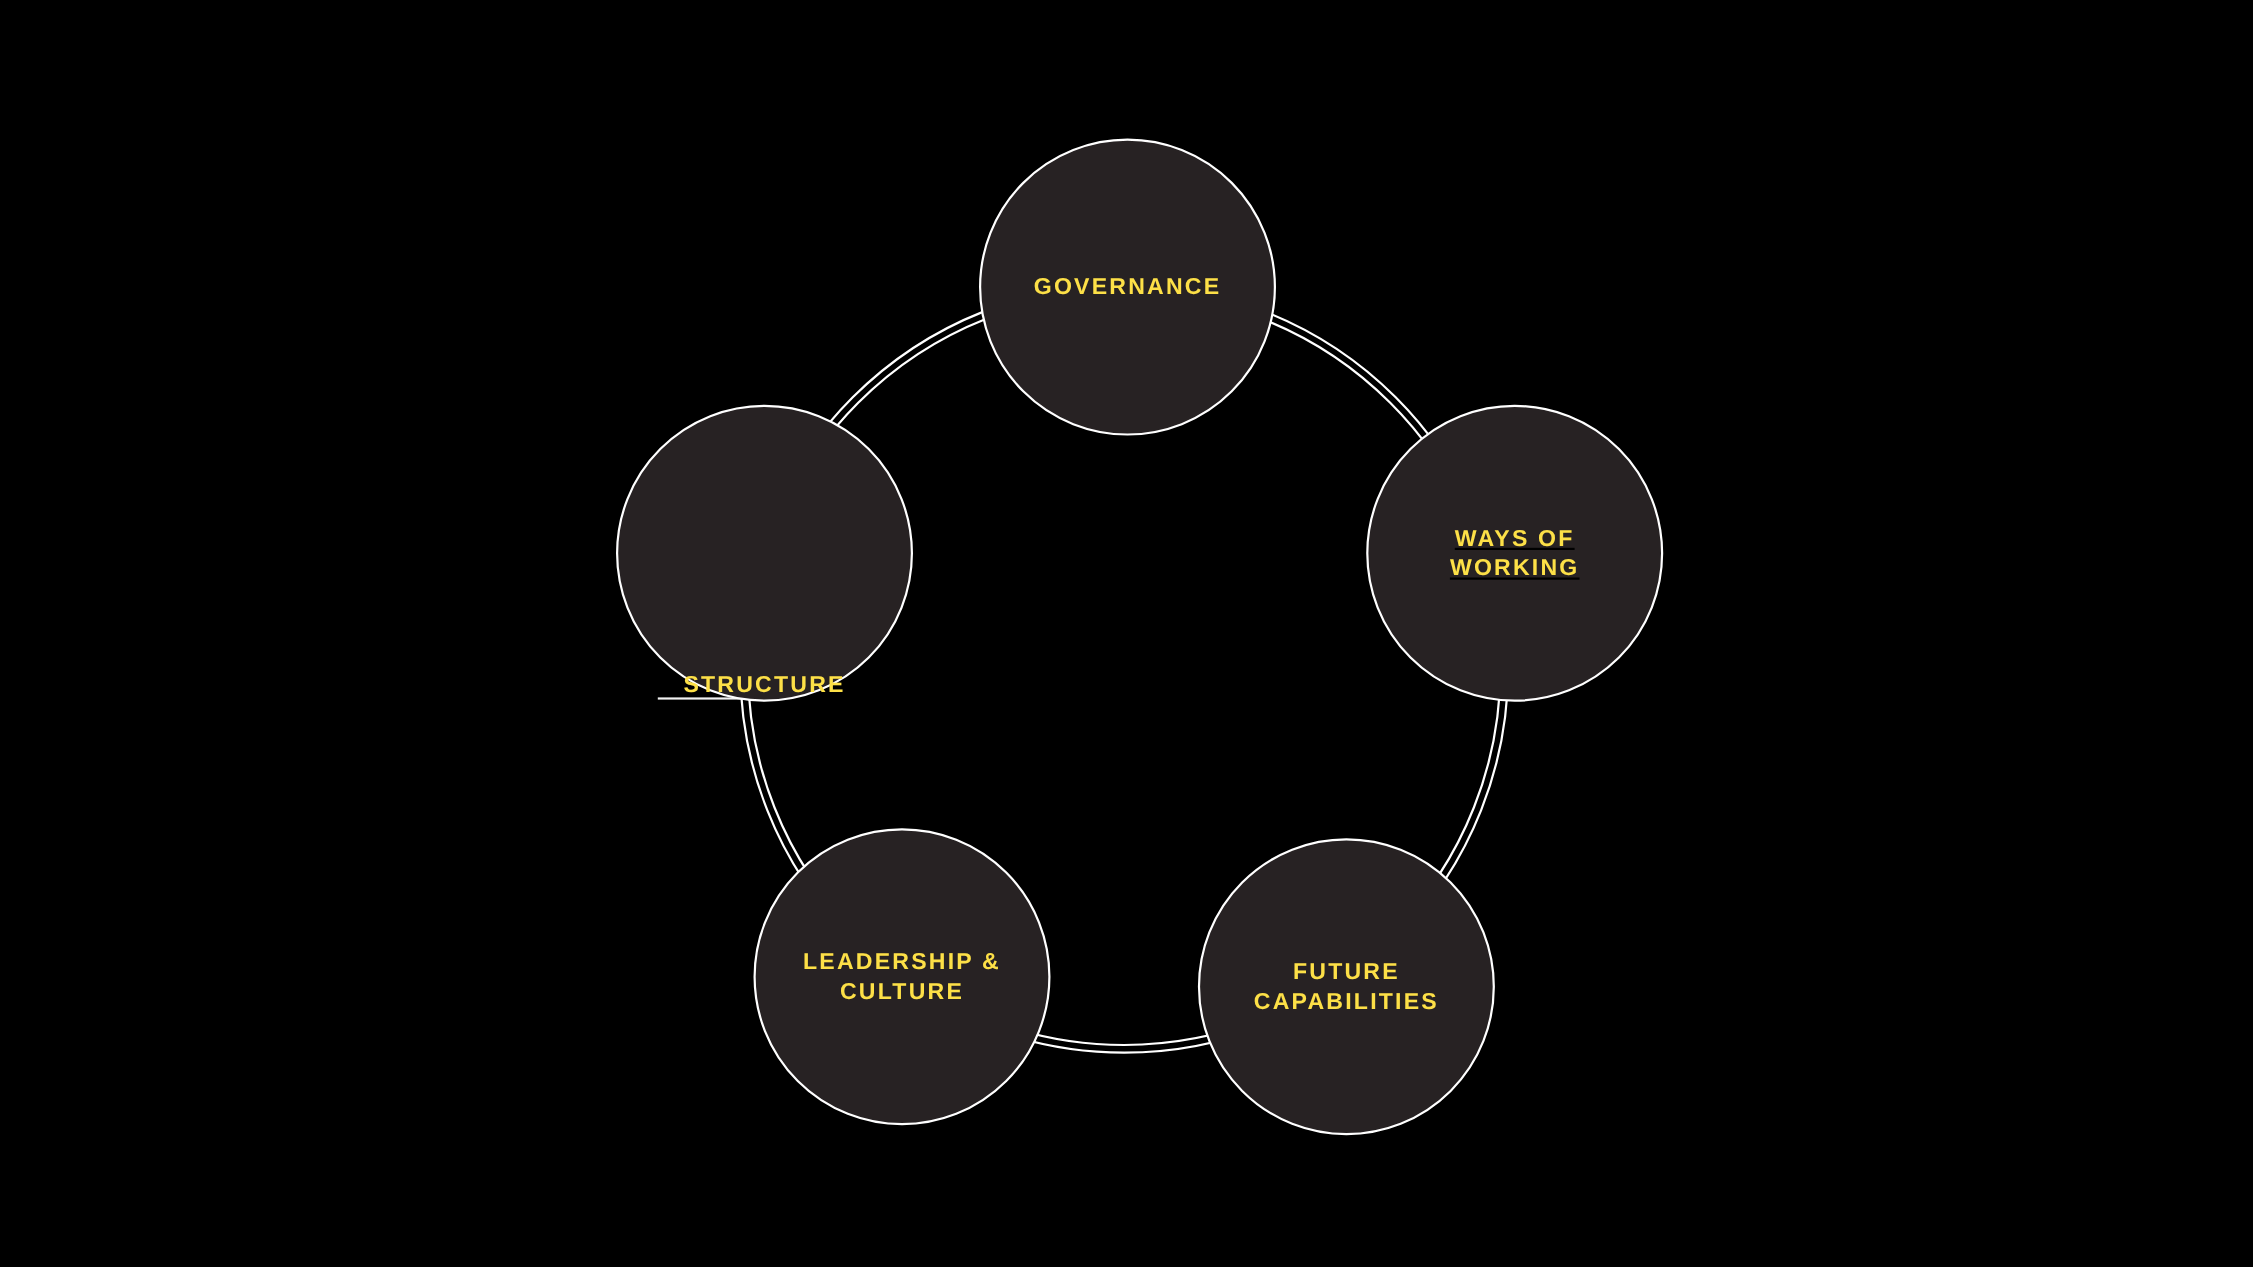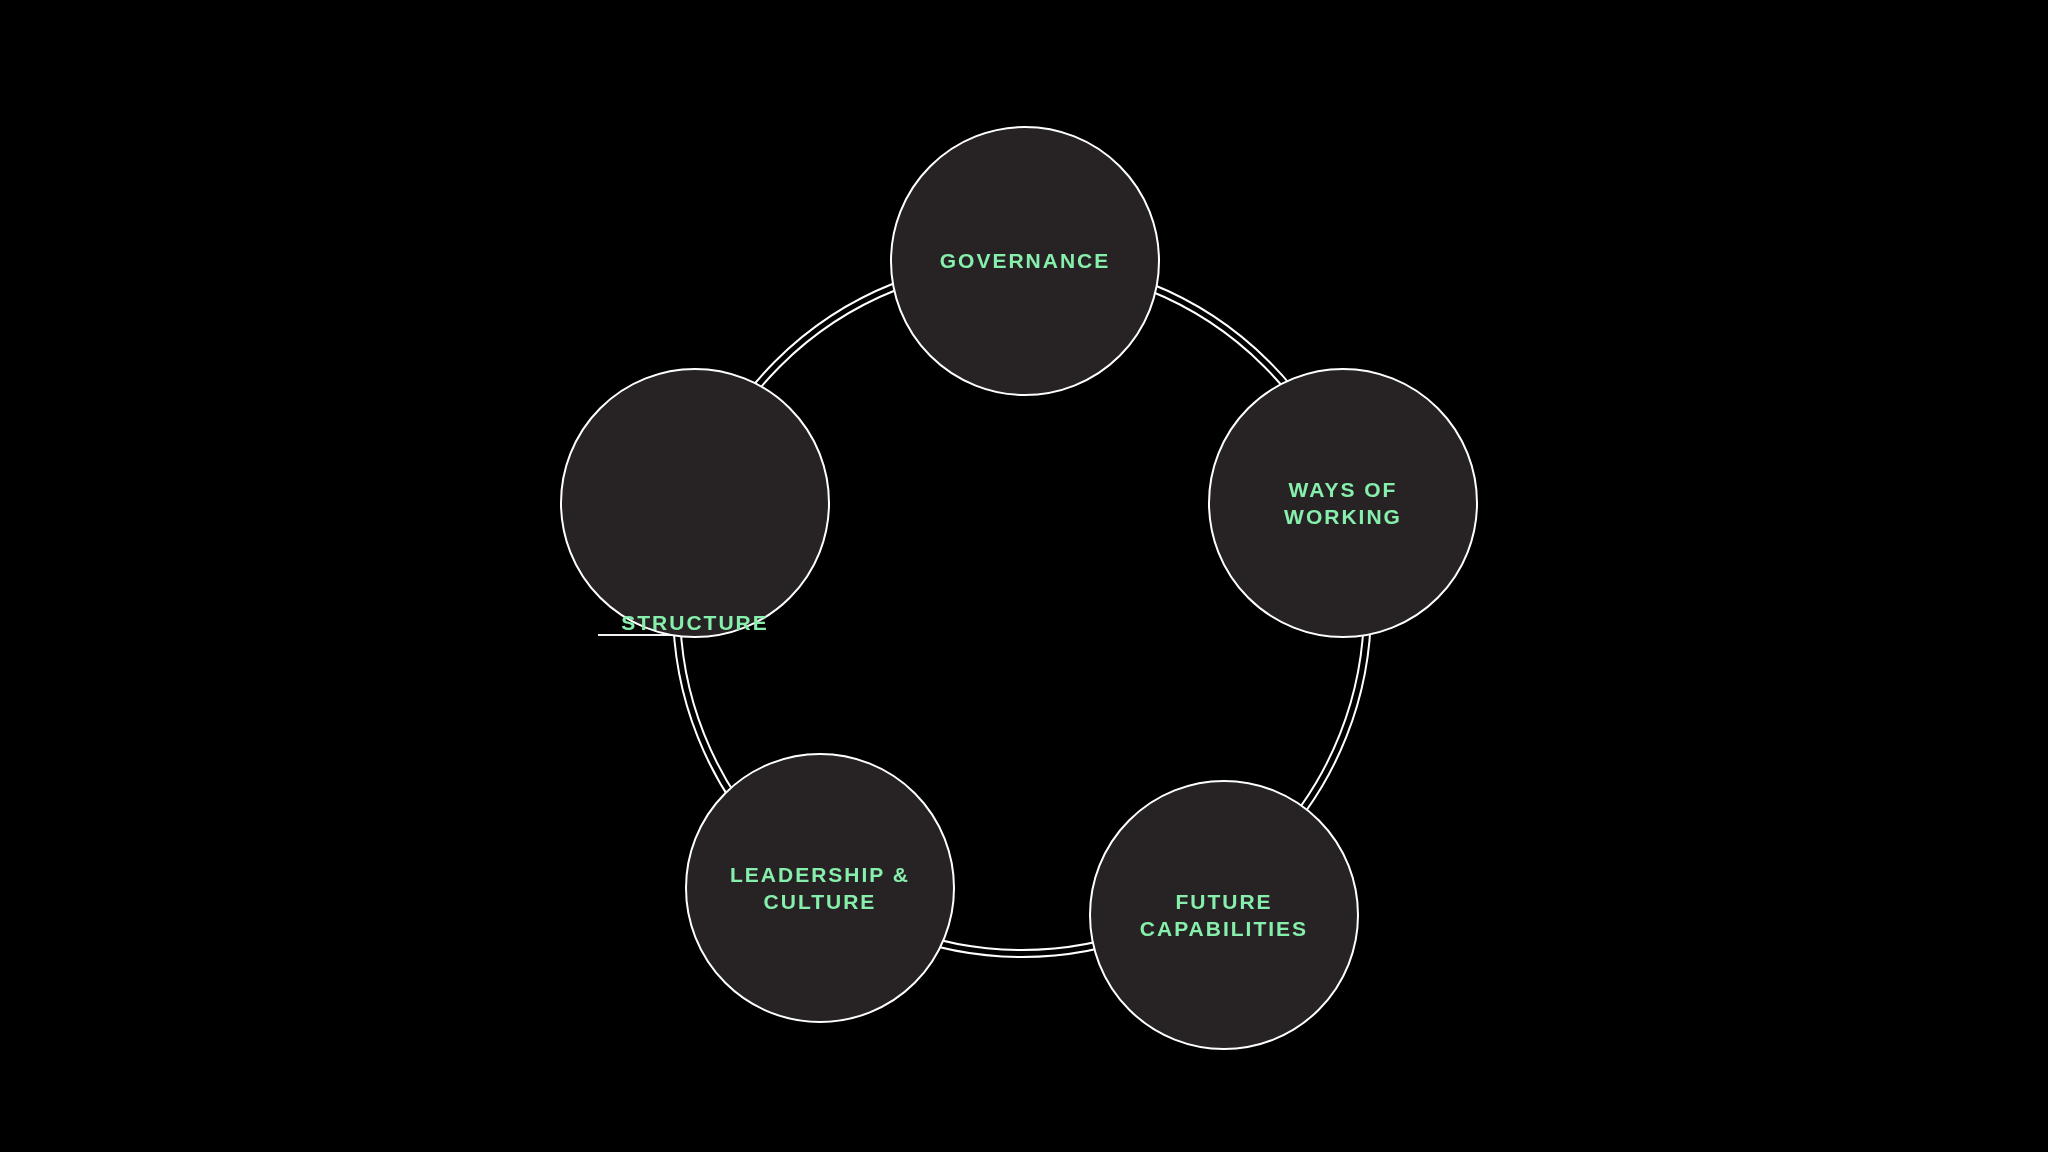--- a/index.html
+++ b/index.html
@@ -34,30 +34,30 @@
     border: 2px solid #ffffff;
     box-sizing: border-box;
     display: flex;
     align-items: center;
     justify-content: center;
     text-align: center;
   }
   .node .label {
     display: block;
     width: 196px;
-    color: #86efac;
+    color: #fde047;
     font-weight: bold;
     font-size: 21px;
     line-height: 1.3;
     letter-spacing: 2px;
     text-transform: uppercase;
   }
   .node-governance { left: 890px;  top: 126px; }
-  .node-ways       { left: 1208px; top: 368px; }
-  .node-future     { left: 1089px; top: 780px; }
+  .node-ways       { left: 1242px; top: 368px; text-decoration: underline; }
+  .node-future     { left: 1089px; top: 762px; }
   .node-leadership { left: 685px;  top: 753px; justify-content: center; }
   .node-structure  { left: 560px;  top: 368px; align-items: flex-end; }
   .stray-line {
     position: absolute;
     left: 598px;
     top: 634px;
     width: 78px;
     height: 2px;
     background: #f2f2f2;
   }

